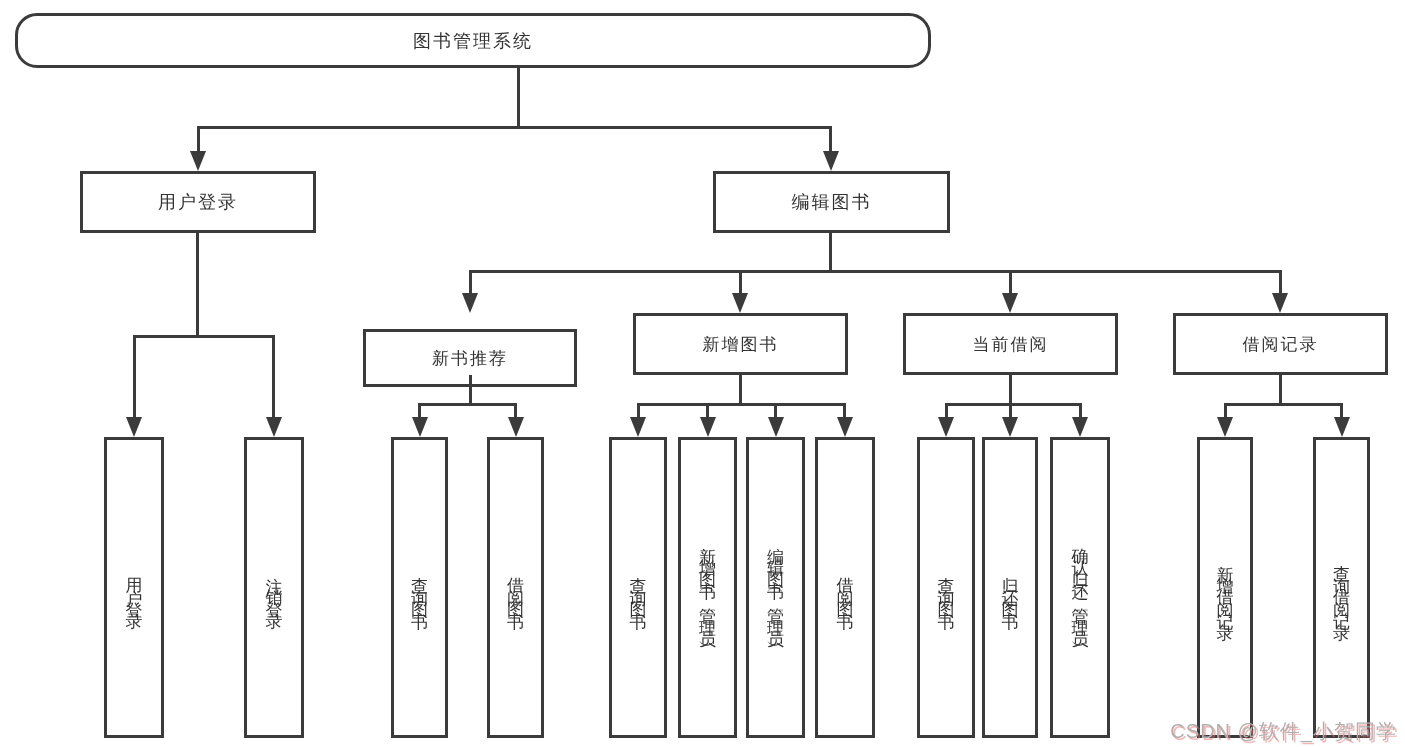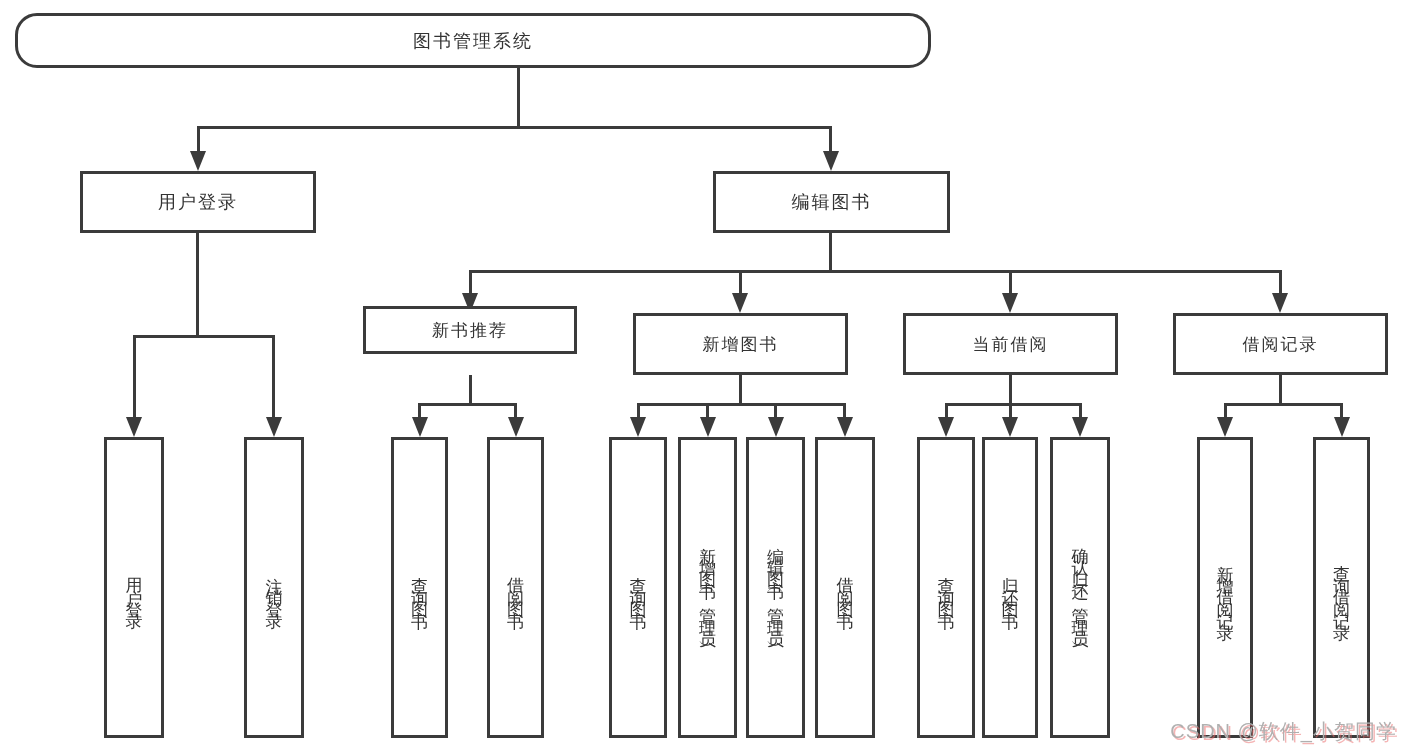--- a/index.html
+++ b/index.html
@@ -74,21 +74,21 @@
   <div class="hline" style="left:469px;top:270px;width:813px;"></div>
   <div class="vline" style="left:469px;top:270px;height:25px;"></div>
   <div class="vline" style="left:739px;top:270px;height:25px;"></div>
   <div class="vline" style="left:1009px;top:270px;height:25px;"></div>
   <div class="vline" style="left:1279px;top:270px;height:25px;"></div>
   <div class="arrow" style="left:462px;top:293px;"></div>
   <div class="arrow" style="left:732px;top:293px;"></div>
   <div class="arrow" style="left:1002px;top:293px;"></div>
   <div class="arrow" style="left:1272px;top:293px;"></div>
 
-  <div class="box box-h" style="left:363px;top:306px;width:214px;height:48px;font-size:17px;">
+  <div class="box box-h" style="left:363px;top:329px;width:214px;height:58px;font-size:17px;">
     <span>新书推荐</span>
   </div>
   <div class="box box-h" style="left:633px;top:313px;width:215px;height:62px;font-size:17px;">
     <span>新增图书</span>
   </div>
   <div class="box box-h" style="left:903px;top:313px;width:215px;height:62px;font-size:17px;">
     <span>当前借阅</span>
   </div>
   <div class="box box-h" style="left:1173px;top:313px;width:215px;height:62px;font-size:17px;">
     <span>借阅记录</span>

